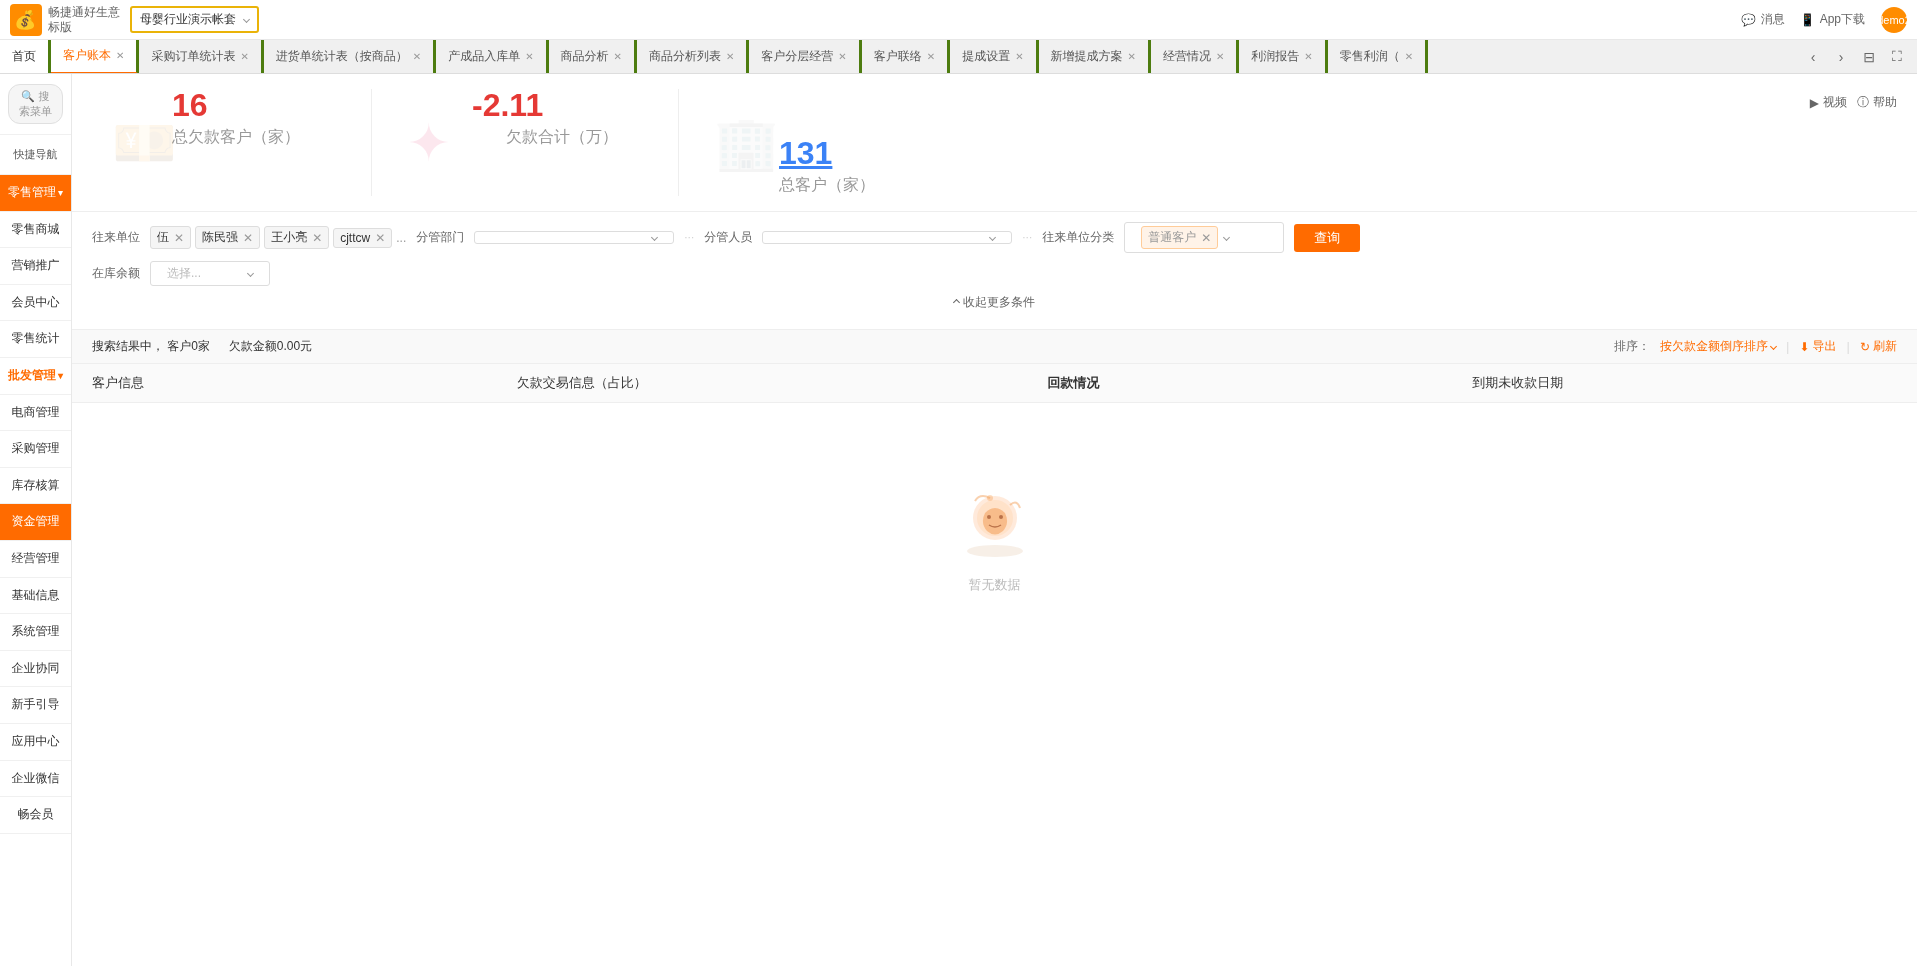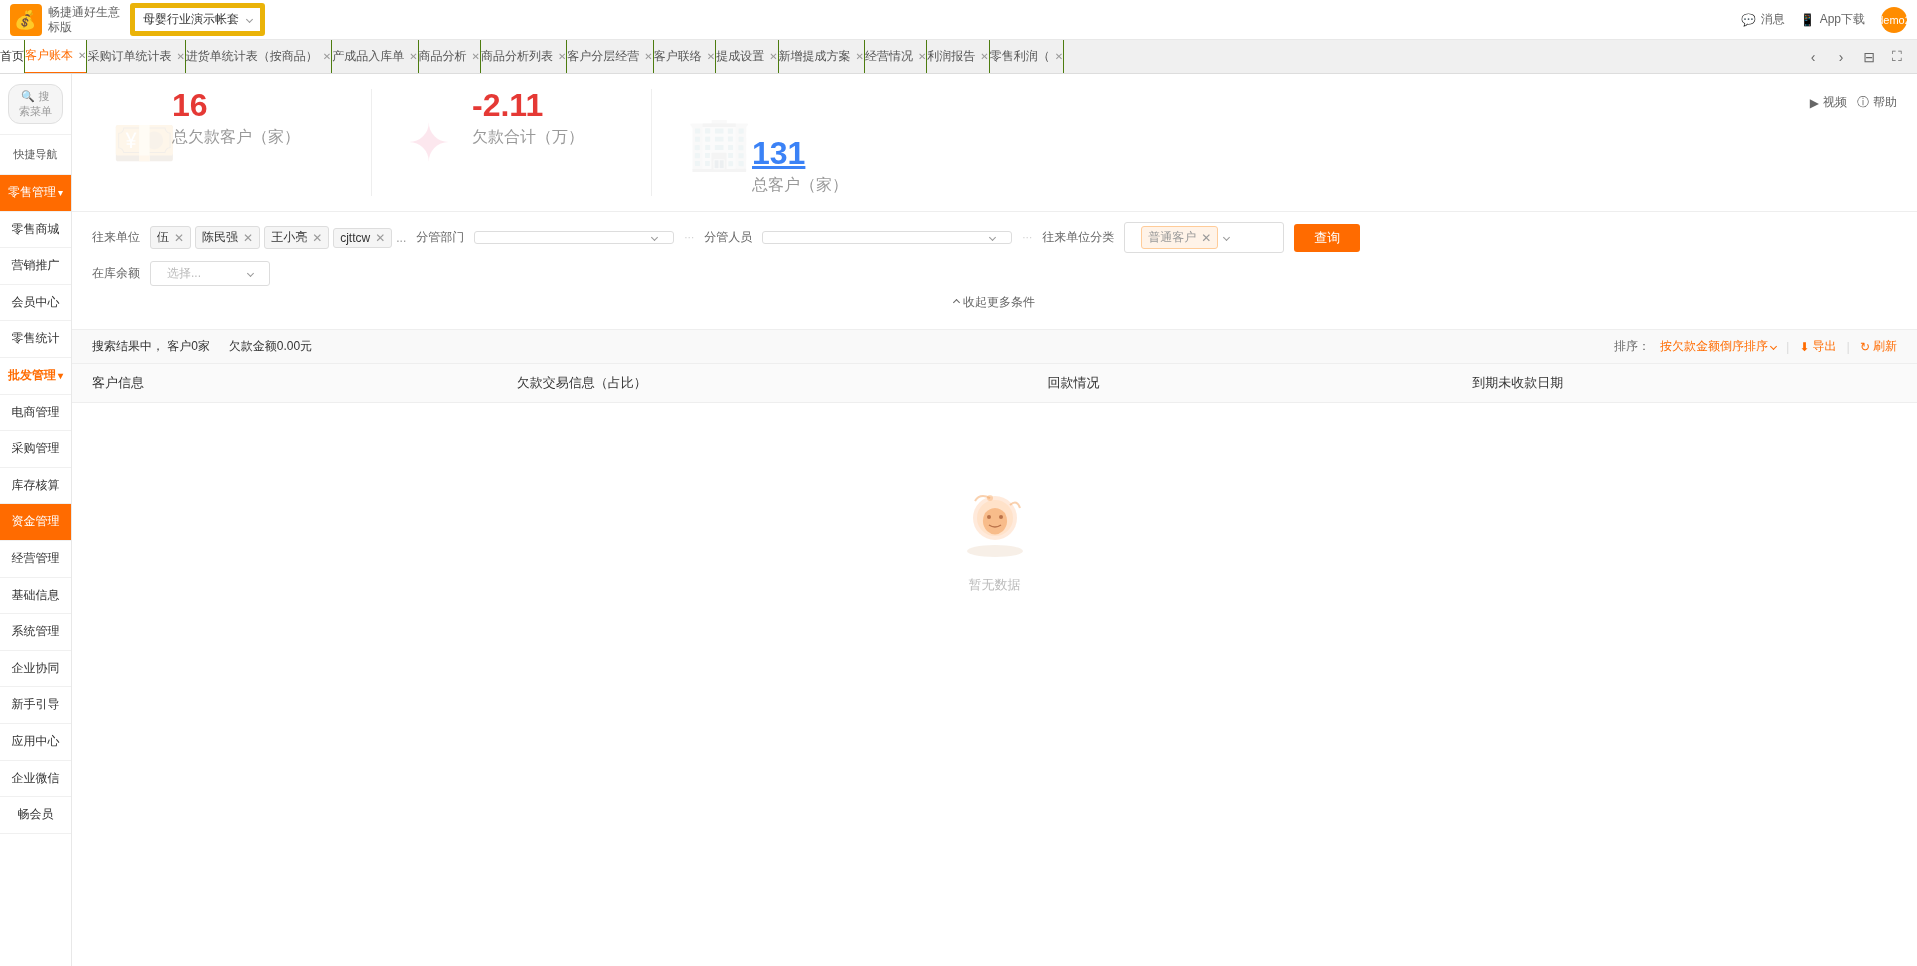--- a/index.html
+++ b/index.html
@@ -3,28 +3,28 @@
   <meta charset="utf-8">
   <style>
     * { margin: 0; padding: 0; box-sizing: border-box; }
     body { font-family: 'Microsoft YaHei', Arial, sans-serif; font-size: 13px; background: #f5f5f5; color: #333; width: 1917px; min-height: 966px; overflow-x: hidden; }
 
     
     .top-bar { display: flex; align-items: center; background: #fff; height: 40px; border-bottom: 1px solid #e8e8e8; padding: 0 10px; gap: 10px; }
     .logo-area { display: flex; align-items: center; gap: 6px; min-width: 88px; }
     .logo-icon { width: 32px; height: 32px; background: #ff8c00; border-radius: 4px; display: flex; align-items: center; justify-content: center; color: white; font-size: 18px; }
     .logo-text { font-size: 12px; color: #666; line-height: 1.2; }
-    .org-selector { display: flex; align-items: center; gap: 4px; border: 5px solid #eab308; border-radius: 3px; padding: 3px 8px; cursor: pointer; font-size: 12px; color: #333; }
+    .org-selector { display: flex; align-items: center; gap: 4px; border: 2px solid #eab308; border-radius: 3px; padding: 3px 8px; cursor: pointer; font-size: 12px; color: #333; }
     .top-bar-right { margin-left: auto; display: flex; align-items: center; gap: 16px; }
     .top-bar-btn { display: flex; align-items: center; gap: 4px; font-size: 12px; color: #666; cursor: pointer; }
     .avatar { width: 26px; height: 26px; border-radius: 50%; background: #ff8c00; display: flex; align-items: center; justify-content: center; color: white; font-size: 11px; }
 
     
     .tab-bar { display: flex; align-items: center; background: #f0f0f0; border-bottom: 1px solid #ddd; height: 34px; overflow: hidden; }
-    .tab-item { display: flex; align-items: center; padding: 0 0; height: 34px; font-size: 12px; cursor: pointer; border-right: 1px solid #4d7c0f; color: #555; white-space: nowrap; gap: 5px; position: relative; }
+    .tab-item { display: flex; align-items: center; padding: 0 12px; height: 34px; font-size: 12px; cursor: pointer; border-right: 3px solid #4d7c0f; color: #555; white-space: nowrap; gap: 5px; position: relative; }
     .tab-item.home { background: #fff; color: #333; }
     .tab-item.active { background: #fff; color: #ff6b00; border-bottom: 2px solid #ff6b00; }
     .tab-item .close-btn { font-size: 10px; color: #999; cursor: pointer; }
     .tab-bar-controls { margin-left: auto; display: flex; align-items: center; padding: 0 8px; gap: 4px; }
     .tab-ctrl-btn { width: 24px; height: 24px; display: flex; align-items: center; justify-content: center; cursor: pointer; color: #666; font-size: 14px; }
 
     
     .main-layout { display: flex; height: calc(966px - 74px); }
 
     
@@ -75,21 +75,21 @@
     .sort-select { display: flex; align-items: center; gap: 3px; font-size: 12px; color: #ff6b00; cursor: pointer; }
     .action-btn { display: flex; align-items: center; gap: 3px; font-size: 12px; color: #ff6b00; cursor: pointer; }
     .sep { color: #ddd; }
 
     
     .table-container { flex: 1; background: #fff; overflow-y: auto; }
     .table-header { display: flex; align-items: center; padding: 10px 20px; border-bottom: 1px solid #eee; background: #fafafa; }
     .th { font-size: 13px; color: #333; font-weight: normal; }
     .th-1 { flex: 2; }
     .th-2 { flex: 2.5; }
-    .th-3 { flex: 2; }
+    .th-3 { flex: 2; font-weight: bold; }
     .th-4 { flex: 2; }
 
     
     .empty-state { display: flex; flex-direction: column; align-items: center; justify-content: center; padding: 80px 0; }
     .empty-text { font-size: 13px; color: #bbb; margin-top: 10px; font-family: Liberation Serif, serif; }
 
     
     .filter-row-2 { display: flex; align-items: center; gap: 10px; }
 
     .tag-close { cursor: pointer; color: #999; margin-left: 2px; }
@@ -268,21 +268,21 @@
 
       <div class="stat-block" style="min-width:280px; padding-right:60px;">
         <div style="position:absolute;left:20px;top:50%;transform:translateY(-50%);opacity:0.12;font-size:52px;color:#ff8c00;">💴</div>
         <div class="stat-value" style="margin-left:60px;">16</div>
         <div class="stat-label" style="margin-left:60px;">总欠款客户（家）</div>
       </div>
 
       <div class="stat-block" style="min-width:280px; padding-left:40px; padding-right:60px;">
         <div style="position:absolute;left:35px;top:50%;transform:translateY(-50%);opacity:0.1;font-size:52px;color:#e91e63;">✦</div>
         <div class="stat-value negative" style="margin-left:60px;">-2.11</div>
-        <div class="stat-label" style="margin-left:60px;">欠款合计（万）</div>
+        <div class="stat-label" style="margin-left:94px;">欠款合计（万）</div>
       </div>
 
       <div class="stat-block" style="min-width:280px; padding-left:40px; border-right:none;">
         <div style="position:absolute;left:35px;top:50%;transform:translateY(-50%);opacity:0.1;font-size:52px;color:#4fc3f7;">🏢</div>
         <div class="stat-value dark" style="margin-left:60px;">131</div>
         <div class="stat-label" style="margin-left:60px;">总客户（家）</div>
       </div>
 
       <div class="video-help">
         <div class="video-help-btn">

